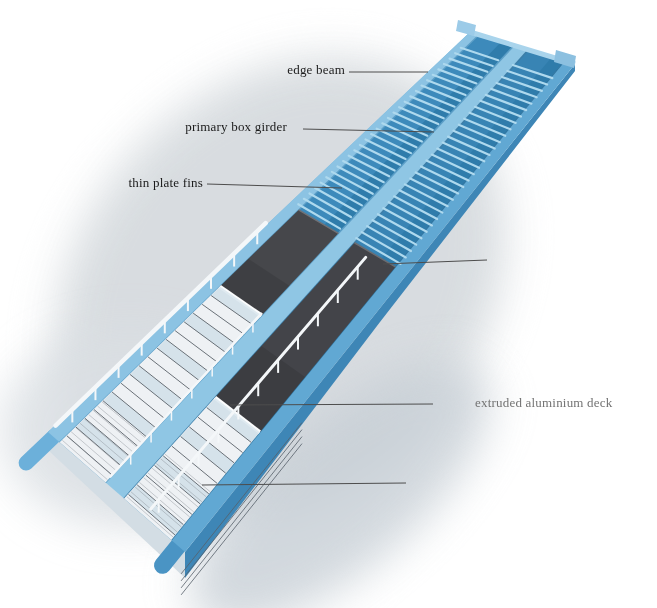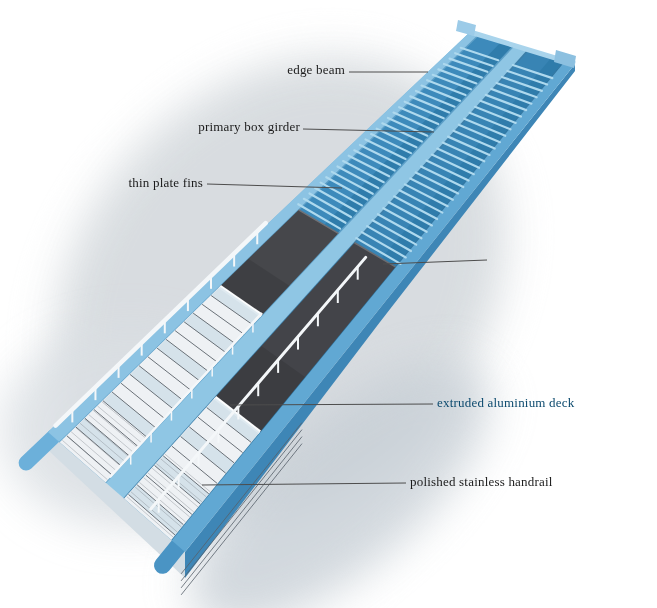--- a/index.html
+++ b/index.html
@@ -3,21 +3,21 @@
 <meta charset="utf-8">
 <style>
   html,body{margin:0;padding:0;background:#ffffff;}
   #canvas{position:relative;width:657px;height:608px;background:#ffffff;overflow:hidden;
           font-family:Liberation Serif, serif;}
   #scene{position:absolute;left:0;top:0;}
   .label{position:absolute;font-size:13px;line-height:14px;color:#1b1b1b;
          white-space:nowrap;letter-spacing:.2px;}
   .label.r{text-align:right;}
   #lbl-edge-beam{top:63px;right:312px;}
-  #lbl-primary-box-girder{top:120px;right:357px;}
+  #lbl-primary-box-girder{top:120px;right:370px;}
   #lbl-thin-plate-fins{top:176px;right:454px;}
   #lbl-orthotropic-drainage-layer{top:251px;left:491px;}
   #lbl-extruded-aluminium-deck{top:396px;left:437px;}
   #lbl-polished-stainless-handrail{top:475px;left:410px;}
 </style>
 </head>
 <body>
 
 <div id="canvas">
 
@@ -232,15 +232,14 @@
         <line x1="207" y1="184" x2="342" y2="188" stroke="#4d4d4d" stroke-width="1"></line>
         <line x1="487" y1="260" x2="383" y2="264" stroke="#4d4d4d" stroke-width="1"></line>
         <line x1="433" y1="404" x2="230" y2="405" stroke="#4d4d4d" stroke-width="1"></line>
         <line x1="406" y1="483" x2="202" y2="485" stroke="#4d4d4d" stroke-width="1"></line>
       </g>
     </svg>
 
   <div class="label r" id="lbl-edge-beam" style="color: rgb(27, 27, 27);">edge beam</div>
   <div class="label r" id="lbl-primary-box-girder" style="color: rgb(27, 27, 27);">primary box girder</div>
   <div class="label r" id="lbl-thin-plate-fins" style="color: rgb(27, 27, 27); margin-left: 13px;">thin plate fins</div>
-  <div class="label" id="lbl-extruded-aluminium-deck" style="color: #0c4a6e;">extruded aluminium deck</div>
-  <div class="label" id="lbl-polished-stainless-handrail" style="color: rgb(27, 27, 27);">polished stainless handrail</div>
+  <div class="label" id="lbl-extruded-aluminium-deck" style="color: #737373; margin-left: 38px;">extruded aluminium deck</div>
 </div>
 
 </body></html>

